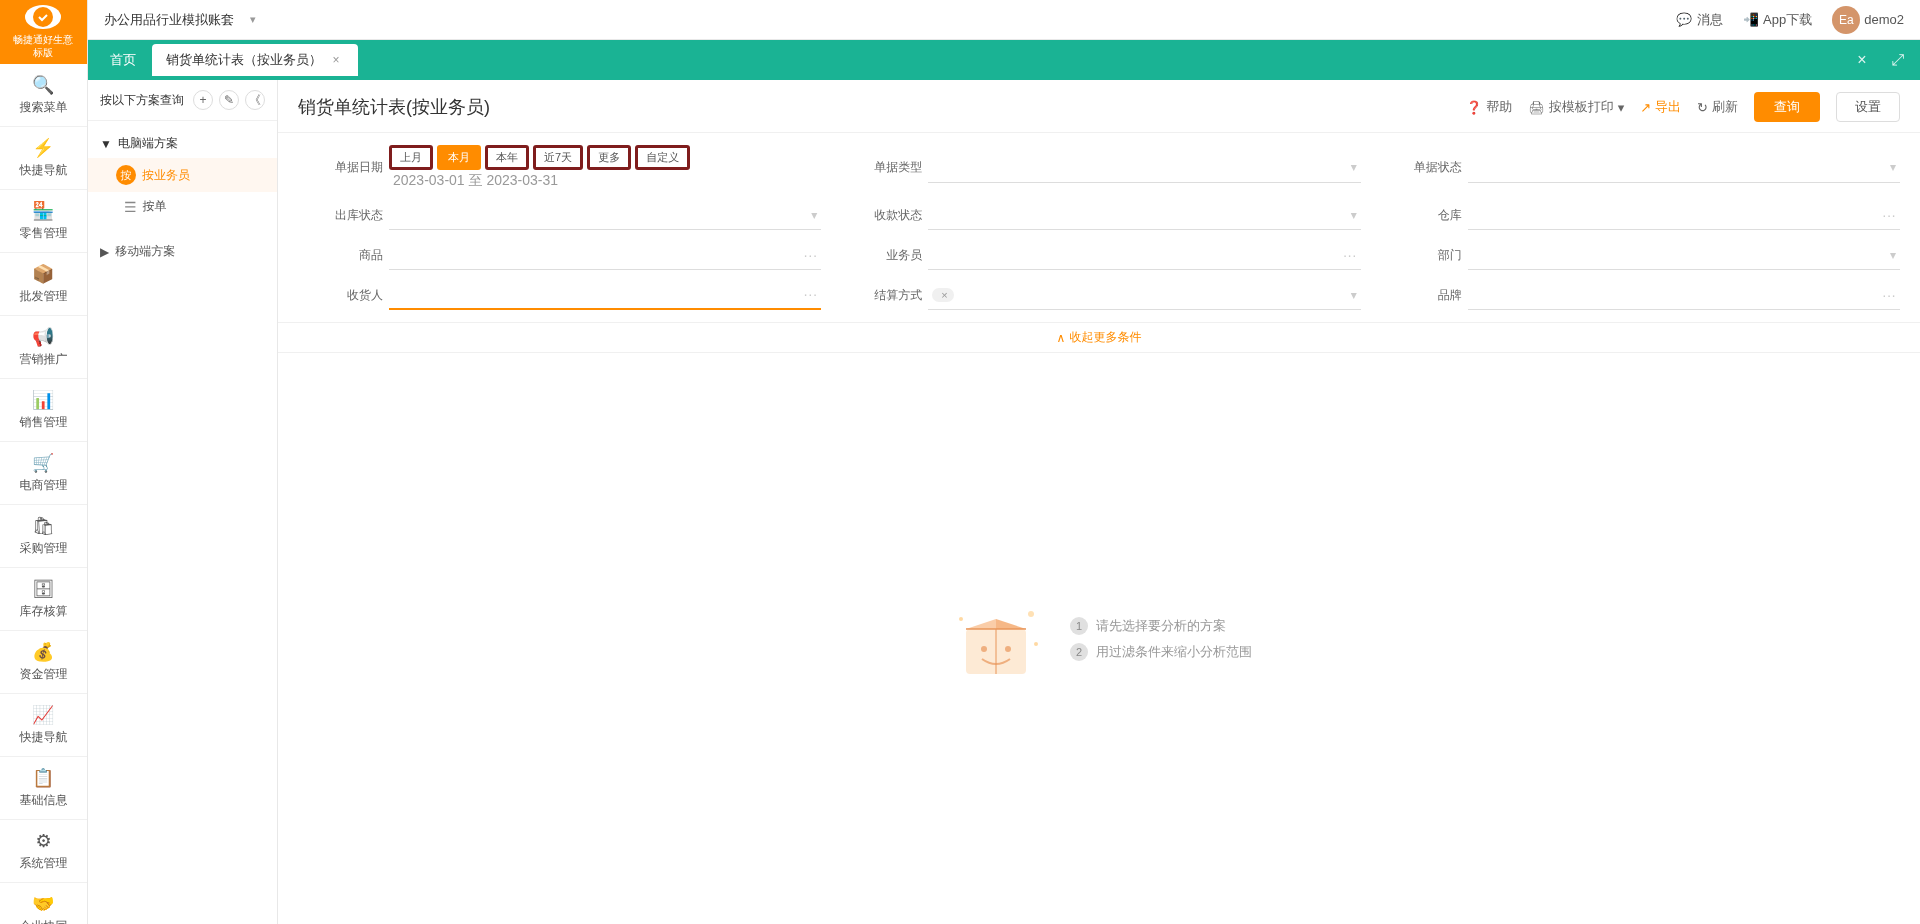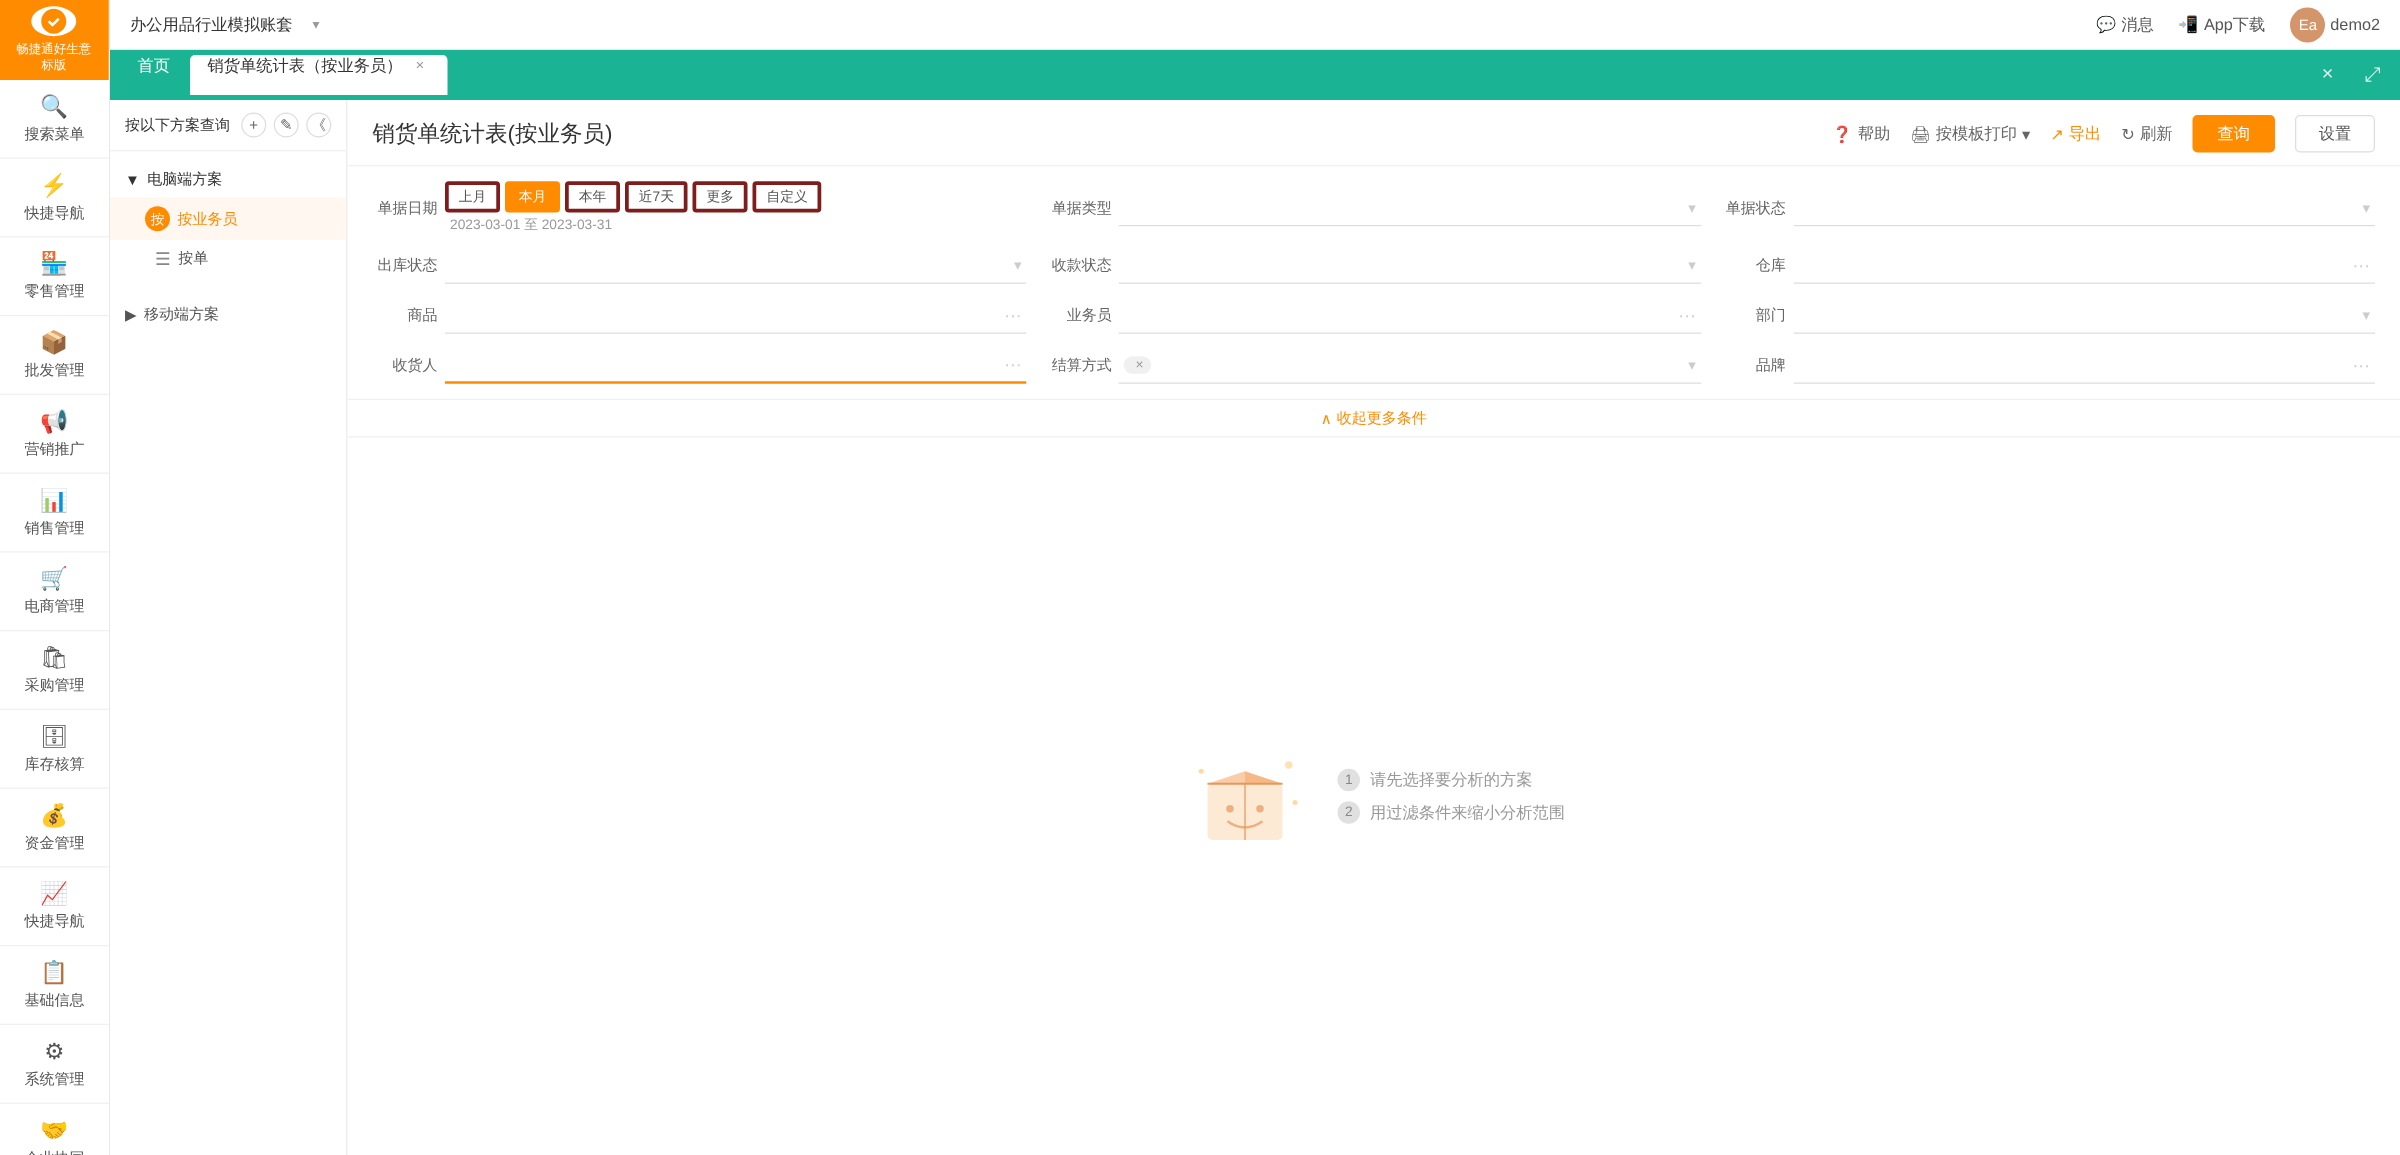--- a/index.html
+++ b/index.html
@@ -115,20 +115,21 @@
       display: flex;
       align-items: center;
       padding: 0 8px;
       gap: 2px;
     }
     .tab {
       height: 32px;
       padding: 0 14px;
       border-radius: 4px 4px 0 0;
       display: flex;
+      align-items: center;
       gap: 6px;
       font-size: 13px;
       cursor: pointer;
       color: rgba(255,255,255,0.85);
     }
     .tab.home {
       background: transparent;
       color: #fff;
     }
     .tab.active {
@@ -328,21 +329,21 @@
       cursor: pointer;
       color: #555;
       background: #fff;
     }
     .date-btn.active {
       background: #ff8c00;
       color: #fff;
       border-color: #ff8c00;
     }
     .date-range-text {
-      font-size: 11px;
+      font-size: 14px;
       color: #999;
       margin-left: 4px;
     }
 
     
     .filter-grid {
       display: grid;
       grid-template-columns: 1fr 1fr 1fr;
       gap: 10px 16px;
     }
@@ -350,20 +351,21 @@
       display: flex;
       align-items: center;
       gap: 6px;
     }
     .filter-cell-label {
       font-size: 12px;
       color: #666;
       flex-shrink: 0;
       min-width: 52px;
       text-align: right;
+      margin-left: 33px;
     }
     .filter-cell-input {
       flex: 1;
       height: 30px;
       border: none;
       border-bottom: 1px solid #ddd;
       padding: 0 4px;
       font-size: 12px;
       outline: none;
       color: #333;

